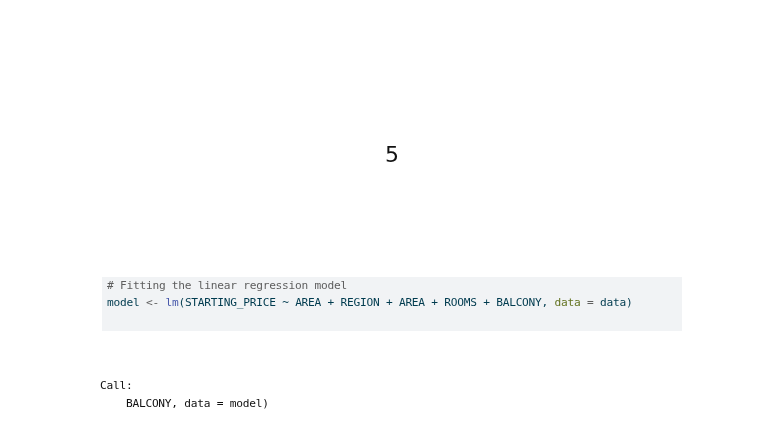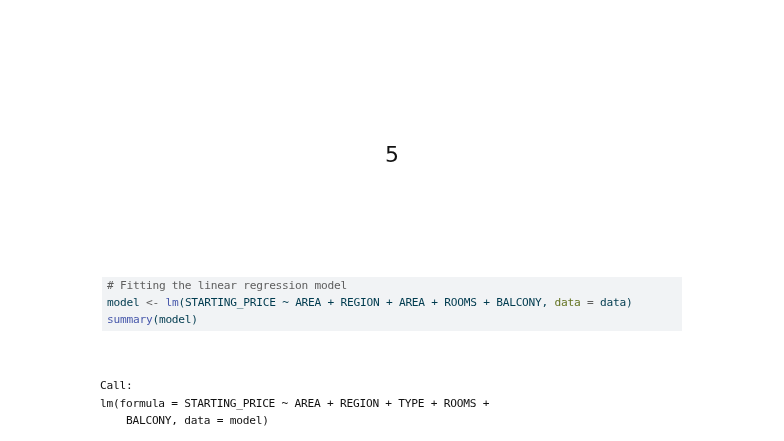--- a/index.html
+++ b/index.html
@@ -63,20 +63,18 @@
     }
   </style>
 </head>
 <body>
 
 <div class="page-number">5</div>
 
 <div class="code-block">
   <div class="code-line l1"><span class="comment"># Fitting the linear regression model</span></div>
   <div class="code-line l2"><span>model </span><span class="op">&lt;-</span><span> </span><span class="fn">lm</span><span>(STARTING_PRICE ~ AREA + REGION + AREA + ROOMS + BALCONY, </span><span class="arg">data</span><span class="op"> = </span><span>data)</span></div>
-  <div class="code-line l3"><span class="fn">summary</span><span>(model)</span></div>
 </div>
 
 <div class="output-block">
   <div class="out-line">Call:</div>
-  <div class="out-line">lm(formula = STARTING_PRICE ~ AREA + REGION + TYPE + ROOMS +</div>
   <div class="out-line">    BALCONY, data = model)</div>
 </div>
 
 </body></html>

